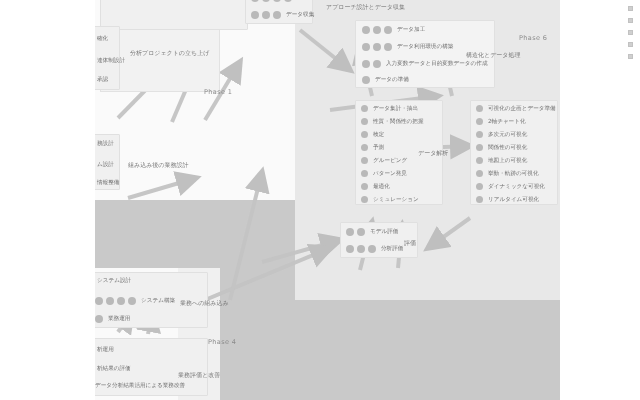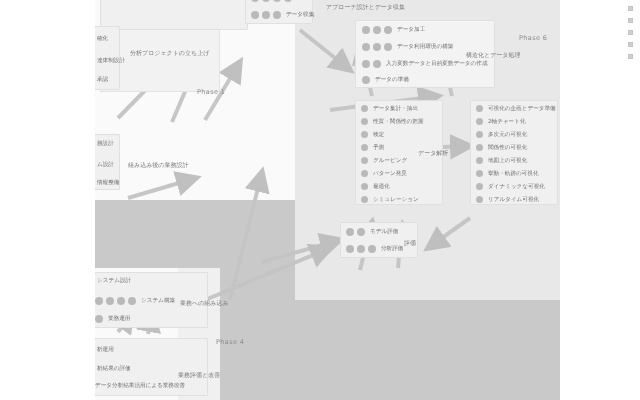--- a/index.html
+++ b/index.html
@@ -96,25 +96,25 @@
       <path d="M262,262 L340,240"></path>
       <path d="M205,300 L330,248"></path>
       <path d="M230,300 L262,172"></path>
       <path d="M128,198 L196,178"></path>
       <path d="M118,332 L132,312"></path>
       <path d="M148,334 L152,312"></path>
     </g>
   </svg>
 
   <div class="phase" style="left:100px;top:28px;width:118px;height:62px;"></div>
-  <div class="phase-label" style="left:197px;top:88px;">Phase 1</div>
+  <div class="phase-label" style="left:204px;top:88px;">Phase 1</div>
 
   <div class="phase-label" style="left:519px;top:34px;">Phase 6</div>
 
-  <div class="phase-label" style="left:216px;top:338px;">Phase 4</div>
+  <div class="phase-label" style="left:208px;top:338px;">Phase 4</div>
 
   <div class="node" style="left:100px;top:-22px;width:148px;height:52px;"></div>
   <div class="row" style="left:251px;top:-6px;">
     <span class="dot"></span>
     <span class="dot"></span>
     <span class="dot"></span>
     <span class="dot"></span>
   </div>
   <div class="row" style="left:251px;top:11px;">
     <span class="dot"></span>

